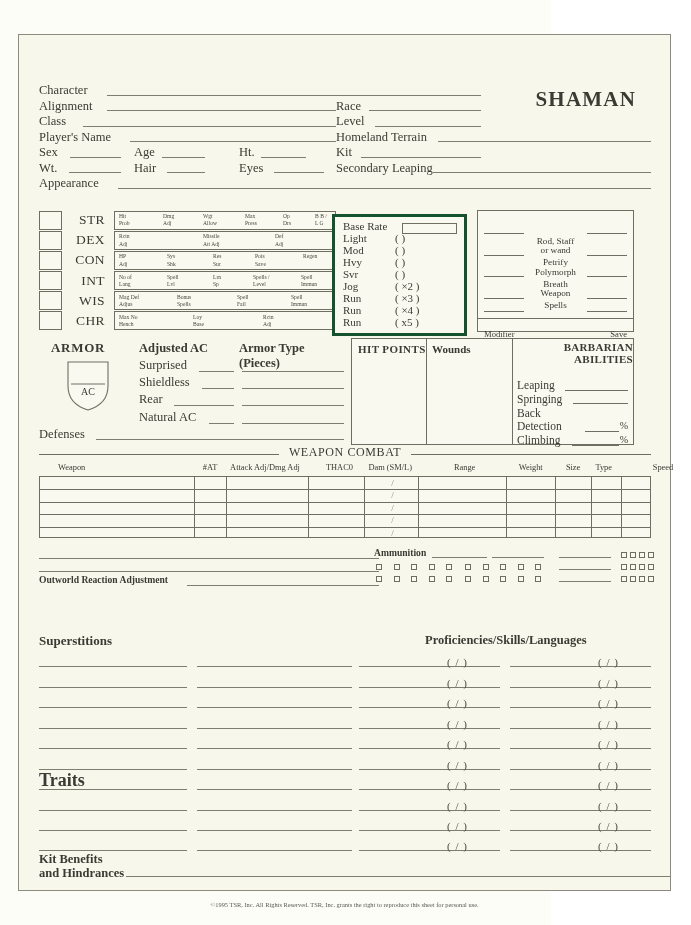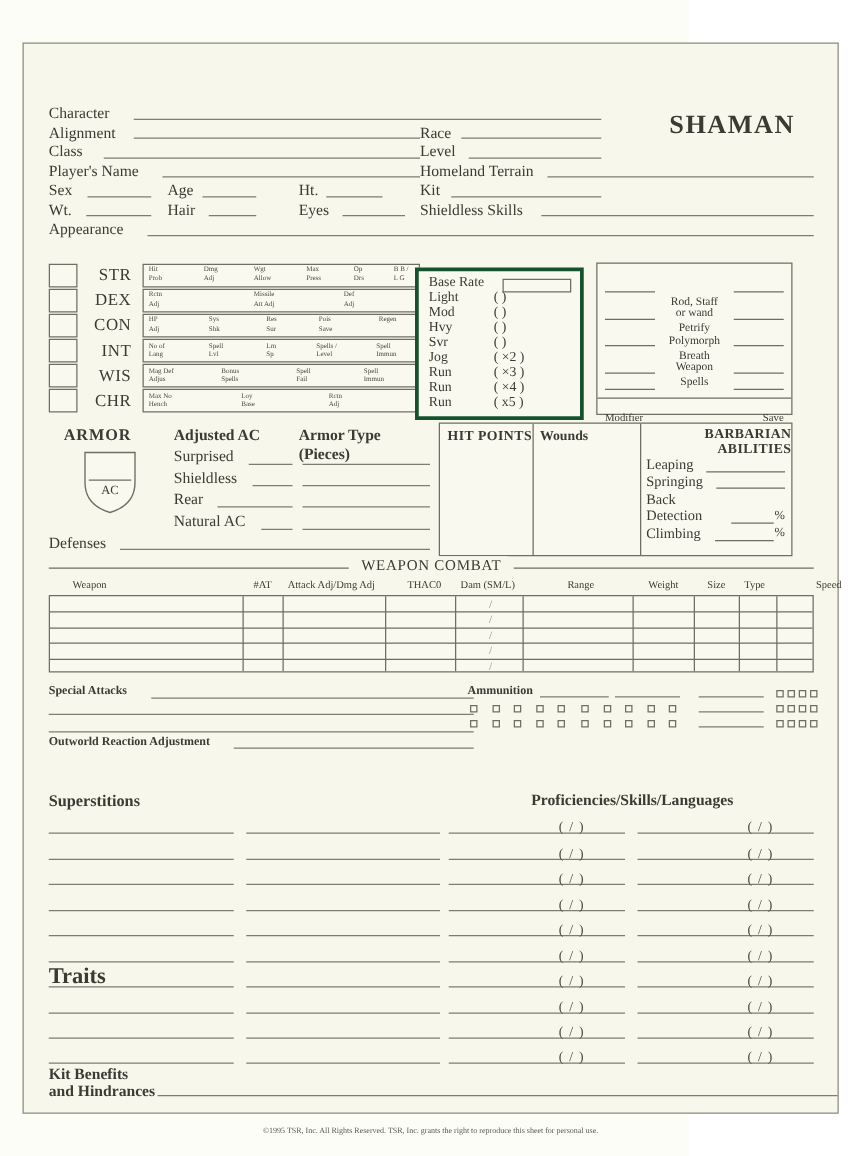--- a/index.html
+++ b/index.html
@@ -145,21 +145,21 @@
     width: 283px; height: 107px;
     border: 1px solid #6e6e62;
     background: #f9f9f0;
     box-sizing: border-box;
   }
   .hp-v1 { position: absolute; left: 74px; top: 0; bottom: 0; border-left: 1px solid #6e6e62; }
   .hp-v2 { position: absolute; left: 160px; top: 0; bottom: 0; border-left: 1px solid #6e6e62; }
   .hp-t1 { position: absolute; left: 6px; top: 4px; font-size: 11px; font-weight: bold; letter-spacing: .4px; }
   .hp-t2 { position: absolute; left: 80px; top: 4px; font-size: 11px; font-weight: bold; }
   .barb-title { position: absolute; left: 160px; right: 0; top: 3px; text-align: right; font-size: 11px; font-weight: bold; line-height: 11.5px; white-space: pre-line; letter-spacing: .3px; }
-  .barb-row { position: absolute; left: 165px; right: 5px; height: 13.5px; }
+  .barb-row { position: absolute; left: 165px; right: 5px; height: 13.5px; margin-top: 13px; }
   .barb-row .t { position: absolute; left: 0; top: 0; font-size: 11.5px; }
   .barb-row .r { position: absolute; bottom: 2px; right: 0; border-bottom: 1px solid #6e6e62; }
   .barb-row .pct { position: absolute; right: 0; top: 0; font-size: 10px; }
 
   
   .wc-head { position: absolute; left: 20px; top: 413px; width: 612px; height: 12px; }
   .wc-head .title {
     position: absolute; left: 50%; transform: translateX(-50%);
     top: -3px; font-size: 12px; letter-spacing: .6px;
     background: #f7f7ec; padding: 0 5px;
@@ -258,21 +258,21 @@
             <span class="lbl" style="left: 297px;">Kit</span>
             <span class="rule" style="left: 322px; right: 170px;"></span>
           </div>
           <div class="idrow">
             <span class="lbl" style="left: 0px;">Wt.</span>
             <span class="rule" style="left: 30px; right: 530px;"></span>
             <span class="lbl" style="left: 95px;">Hair</span>
             <span class="rule" style="left: 128px; right: 446px;"></span>
             <span class="lbl" style="left: 200px;">Eyes</span>
             <span class="rule" style="left: 235px; right: 327px;"></span>
-            <span class="lbl" style="left: 297px;">Shieldless Skills</span>
+            <span class="lbl" style="left: 297px;">Secondary Leaping</span>
             <span class="rule" style="left: 394px; right: 0px;"></span>
           </div>
           <div class="idrow">
             <span class="lbl" style="left: 0px;">Appearance</span>
             <span class="rule" style="left: 79px; right: 0px;"></span>
           </div>
         </div>
 
       <div class="shaman">SHAMAN</div>
 
@@ -539,24 +539,20 @@
           <div class="wc-hline" style="top: 37.2px;"></div>
           <div class="wc-hline" style="top: 49.6px;"></div>
           <div class="wc-slash" style="left: 351.205px; top: 1px;">/</div>
           <div class="wc-slash" style="left: 351.205px; top: 13.4px;">/</div>
           <div class="wc-slash" style="left: 351.205px; top: 25.8px;">/</div>
           <div class="wc-slash" style="left: 351.205px; top: 38.2px;">/</div>
           <div class="wc-slash" style="left: 351.205px; top: 50.6px;">/</div>
         </div>
 
       <div class="sa-wrap" id="sawrap">
-          <div class="sa-row">
-            <span class="t">Special Attacks</span>
-            <span class="r" style="left: 82px;"></span>
-          </div>
           <div class="sa-row">
             <span class="r" style="left: 0px;"></span>
           </div>
           <div class="sa-row">
             <span class="r" style="left: 0px;"></span>
           </div>
           <div class="sa-row">
             <span class="t">Outworld Reaction Adjustment</span>
             <span class="r" style="left: 148px;"></span>
           </div>

